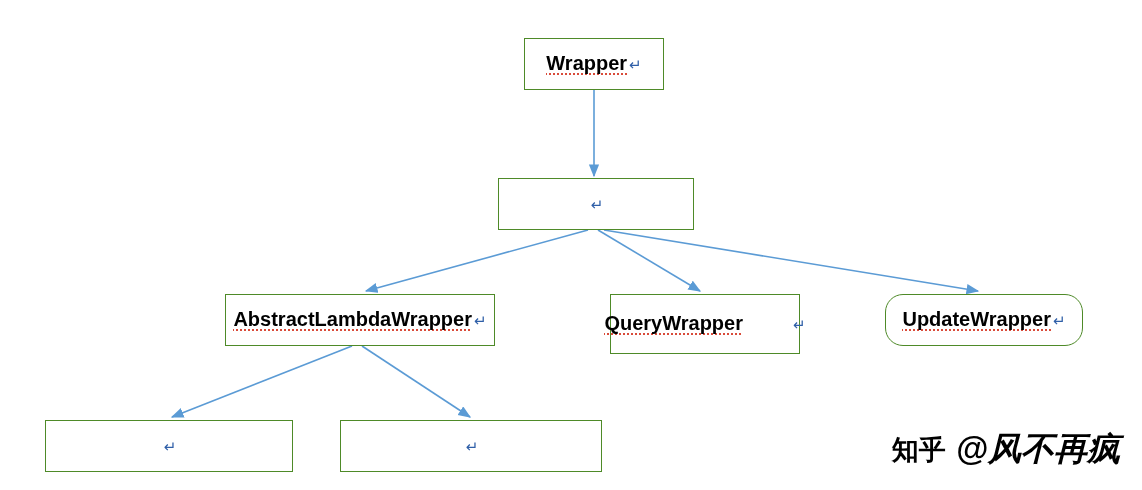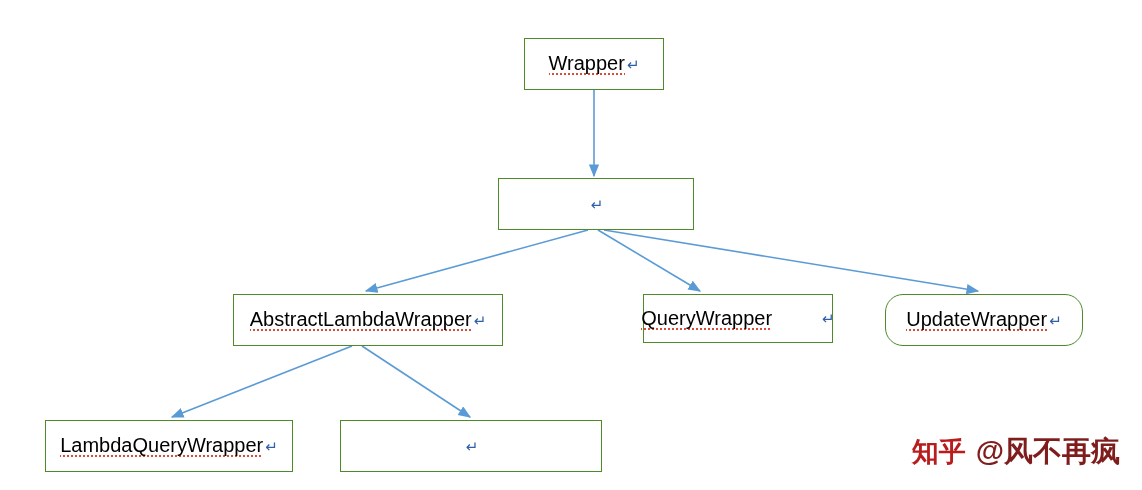--- a/index.html
+++ b/index.html
@@ -39,20 +39,21 @@
   .node .label {
     position: relative;
     padding-bottom: 2px;
     background-image: repeating-linear-gradient(
         to right,
         #d94b3a 0px, #d94b3a 1.4px,
         rgba(0,0,0,0) 1.4px, rgba(0,0,0,0) 2.6px);
     background-repeat: repeat-x;
     background-size: 4px 2px;
     background-position: left bottom;
+    font-weight: bold;
   }
   .node .pilcrow {
     color: #2f5fa8;
     font-size: 15px;
     margin-left: 2px;
     background: none;
   }
   .watermark {
     position: absolute;
     right: 22px;
@@ -61,26 +62,27 @@
     align-items: center;
     gap: 10px;
     color: #8e8e8e;
     font-size: 27px;
     font-weight: bold;
     white-space: nowrap;
   }
   .watermark .wm-logo {
     font-size: 27px;
     font-weight: bold;
-    color: #b91c1c;
+    color: #000000;
   }
   .watermark .wm-name {
-    font-size: 29px;
+    font-size: 33px;
     font-weight: bold;
-    color: #7f1d1d;
+    color: #000000;
+    font-style: italic;
   }
 </style>
 </head>
 <body>
 
 <div id="canvas">
 
   <svg id="edges" viewBox="0 0 1142 490">
     <defs>
       <marker id="arrow" markerWidth="9" markerHeight="9" refX="7.2" refY="3.2" orient="auto" markerUnits="strokeWidth">
@@ -99,37 +101,36 @@
 
   <div class="node" style="left: 524px; top: 38px; width: 140px; height: 52px; border-color: rgb(78, 138, 40); color: rgb(0, 0, 0);">
     <span class="label">Wrapper</span>
       <span class="pilcrow">↵</span>
   </div>
 
   <div class="node" style="left: 498px; top: 178px; width: 196px; height: 52px; border-color: rgb(78, 138, 40); color: rgb(0, 0, 0);">
       <span class="pilcrow">↵</span>
   </div>
 
-  <div class="node" style="left: 225px; top: 294px; width: 270px; height: 52px; border-color: rgb(78, 138, 40); color: rgb(0, 0, 0); margin-left: 8px;">
+  <div class="node" style="left: 225px; top: 294px; width: 270px; height: 52px; border-color: rgb(78, 138, 40); color: rgb(0, 0, 0);">
     <span class="label">AbstractLambdaWrapper</span>
       <span class="pilcrow">↵</span>
   </div>
 
-  <div class="node" style="left: 643px; top: 294px; width: 190px; height: 49px; border-color: rgb(78, 138, 40); color: rgb(0, 0, 0); gap: 48px;">
+  <div class="node" style="left: 610px; top: 294px; width: 190px; height: 60px; border-color: rgb(78, 138, 40); color: rgb(0, 0, 0); gap: 48px;">
     <span class="label">QueryWrapper</span>
       <span class="pilcrow">↵</span>
   </div>
 
   <div class="node" style="left: 885px; top: 294px; width: 198px; height: 52px; border-color: rgb(78, 138, 40); color: rgb(0, 0, 0); border-radius: 18px;">
     <span class="label">UpdateWrapper</span>
       <span class="pilcrow">↵</span>
   </div>
 
   <div class="node" style="left: 45px; top: 420px; width: 248px; height: 52px; border-color: rgb(78, 138, 40); color: rgb(0, 0, 0);">
-    <span class="label">LambdaQueryWrapper</span>
       <span class="pilcrow">↵</span>
   </div>
 
   <div class="node" style="left: 340px; top: 420px; width: 262px; height: 52px; border-color: rgb(78, 138, 40); color: rgb(0, 0, 0);">
       <span class="pilcrow">↵</span>
   </div>
 
   <div class="watermark">
     <span class="wm-logo">知乎</span>
     <span class="wm-name">@风不再疯</span>

